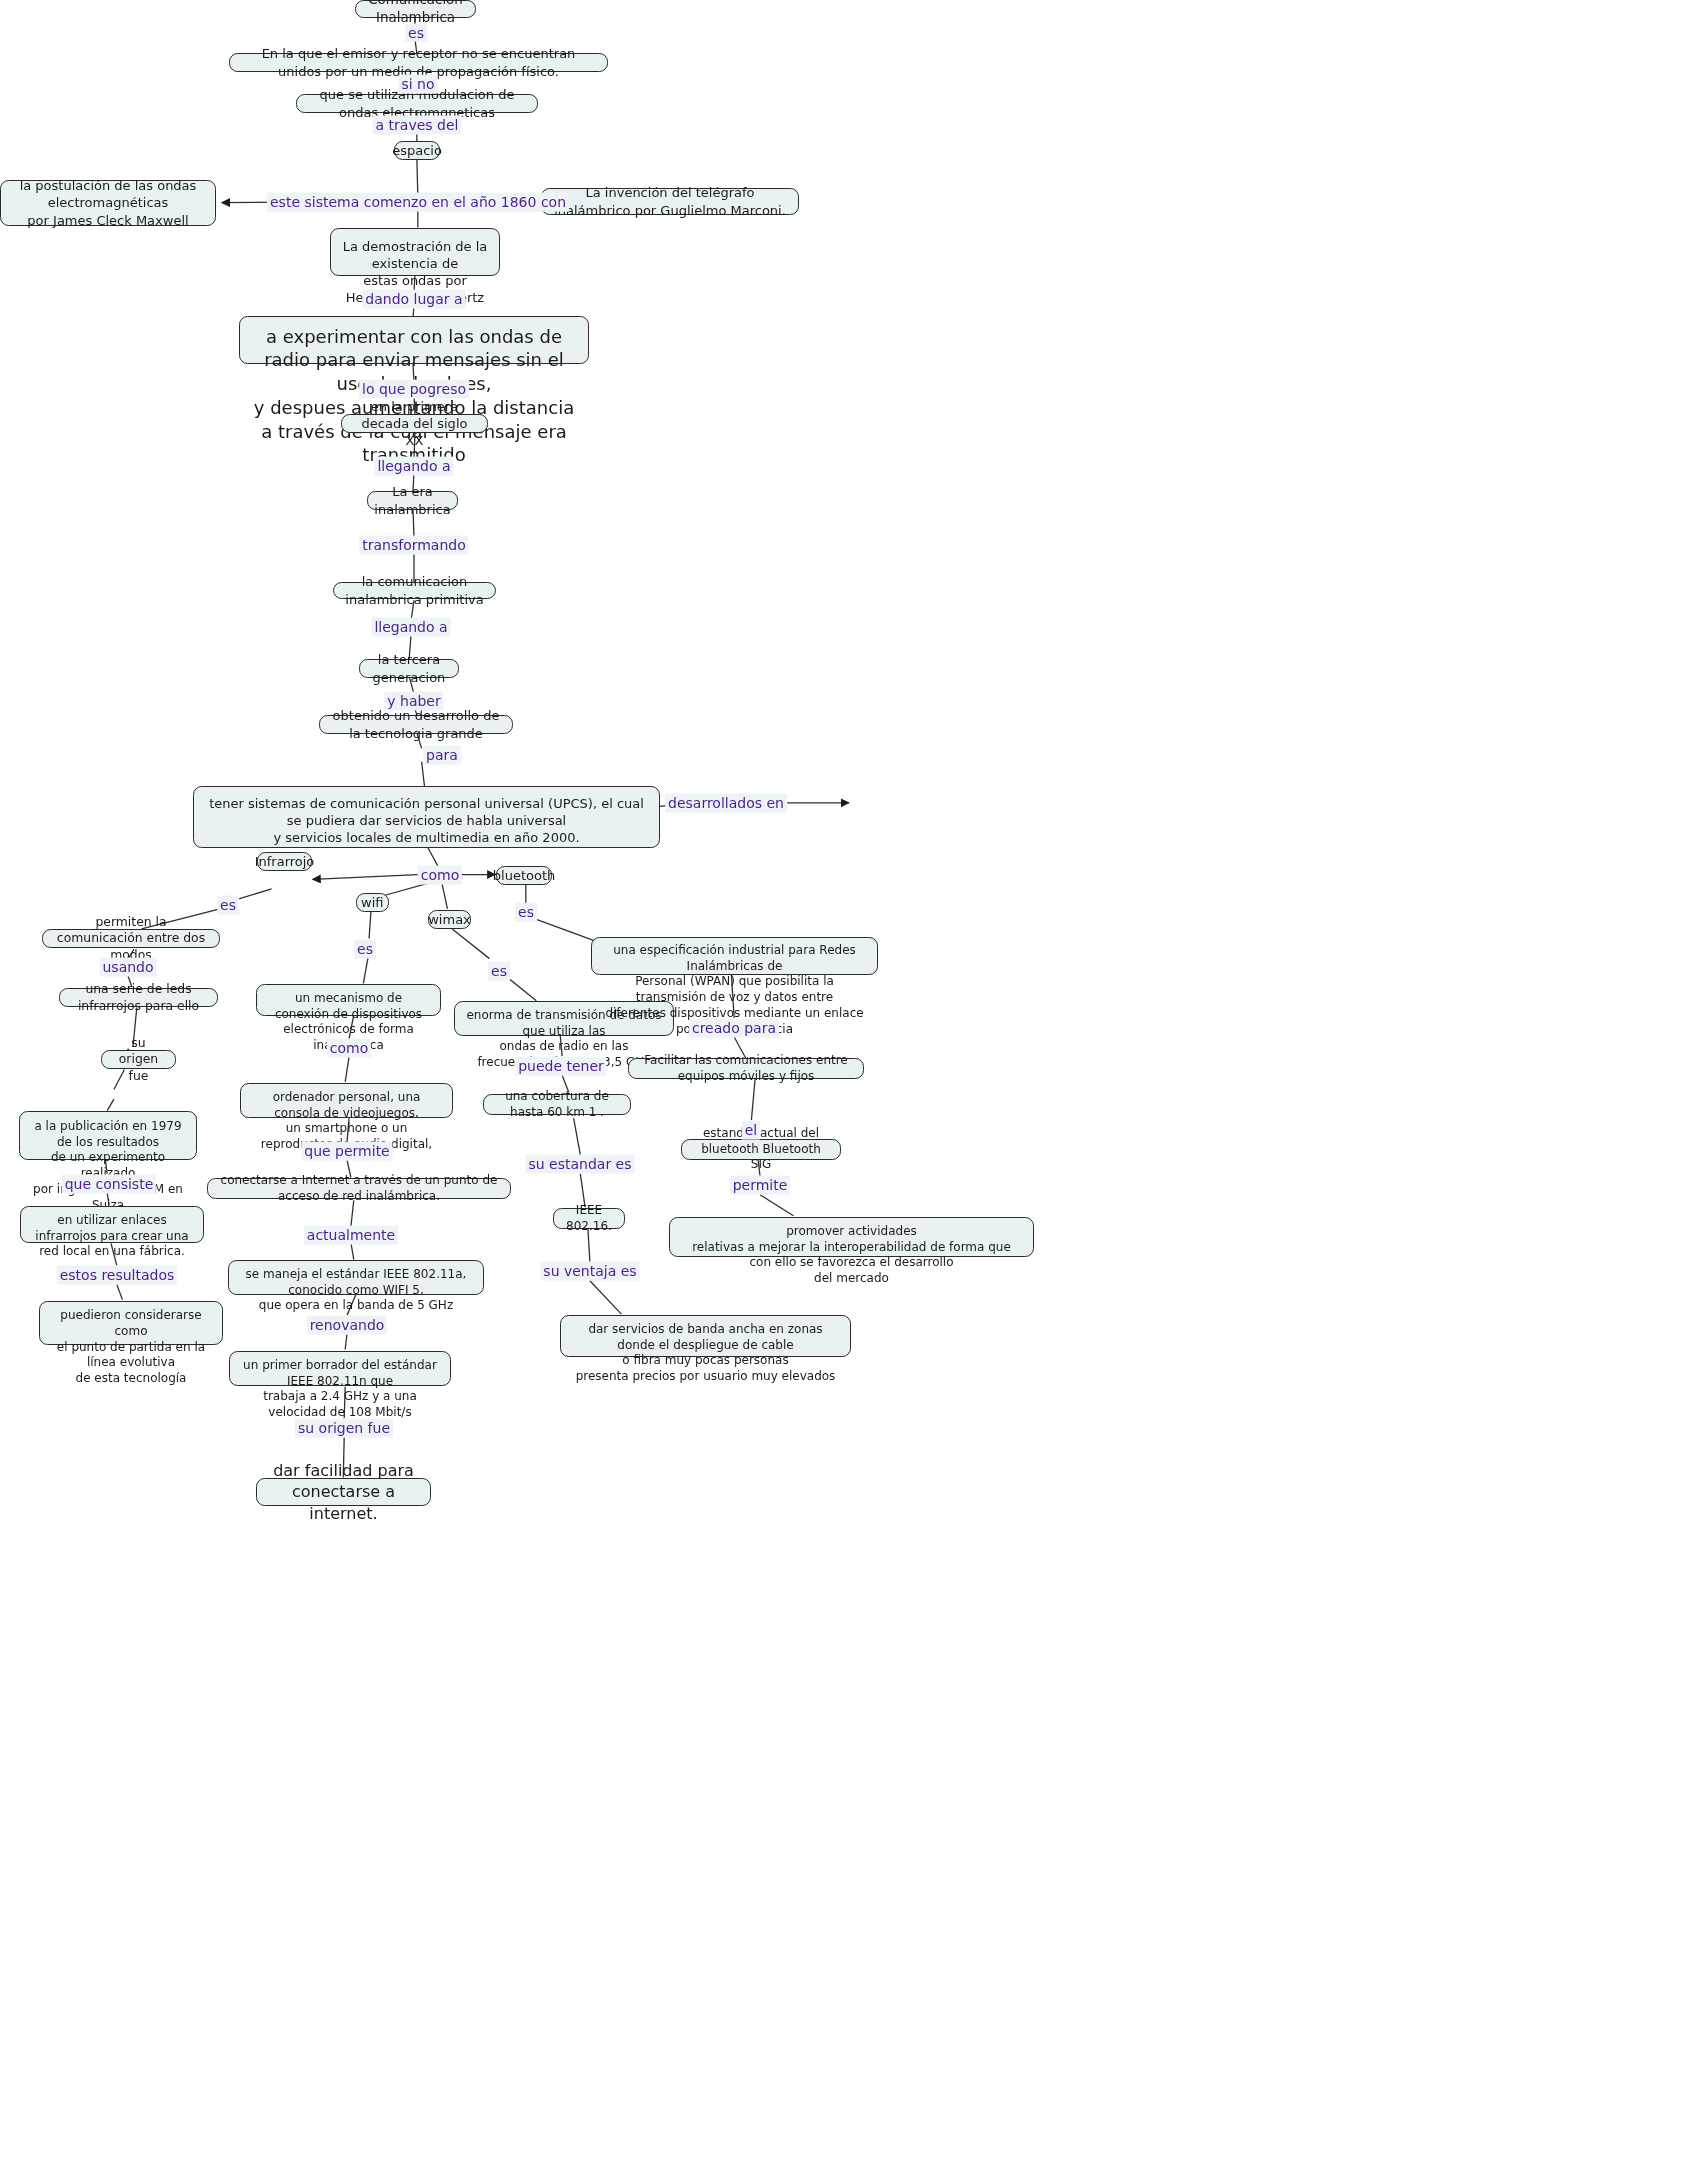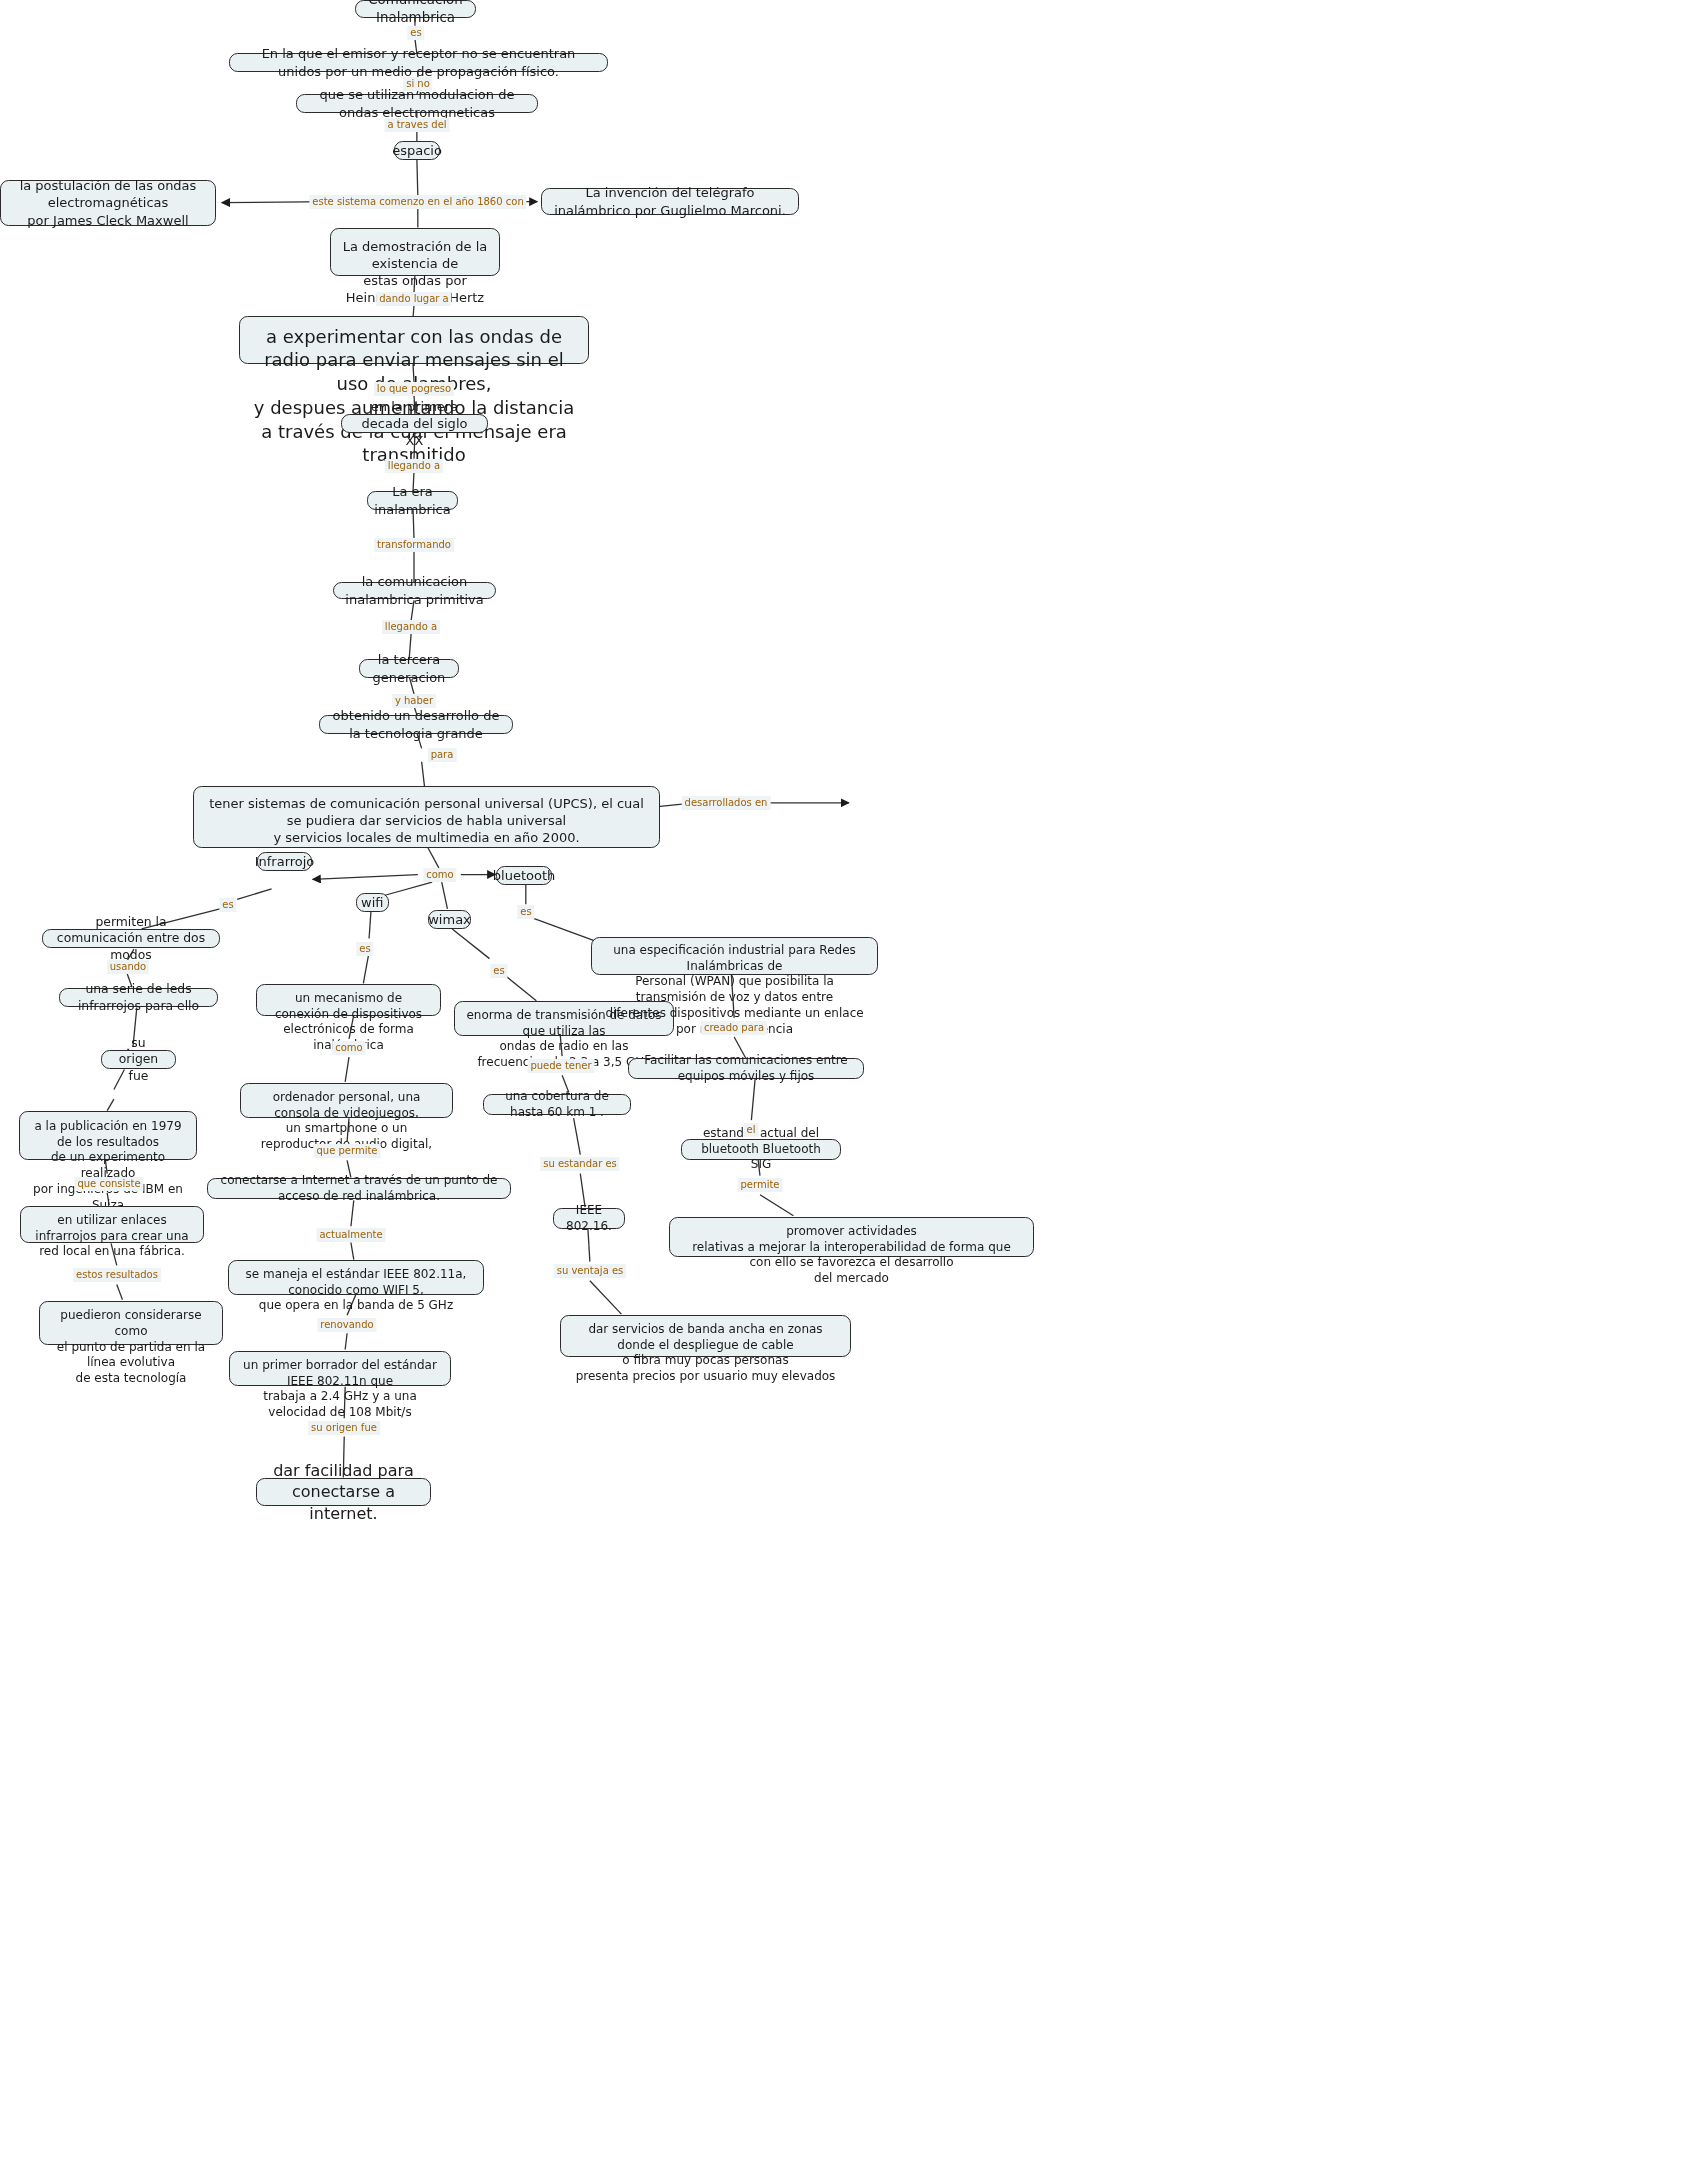--- a/index.html
+++ b/index.html
@@ -19,22 +19,22 @@
     display:flex;
     align-items:flex-start;
     justify-content:center;
     padding:6.7px 9.6px 6.7px 9.6px;
     white-space:pre-line;
   }
   .node.center{align-items:center;}
   .lbl{
     position:absolute;
     background:#eef3f5;
-    color:#a16207;
-    font-size:10px;
+    color:#4c1d95;
+    font-size:14px;
     line-height:1.2;
     padding:1px 2.9px;
     white-space:nowrap;
     transform:translate(-50%,-50%);
   }
 </style>
 </head>
 <body>
 
 <div id="canvas">

